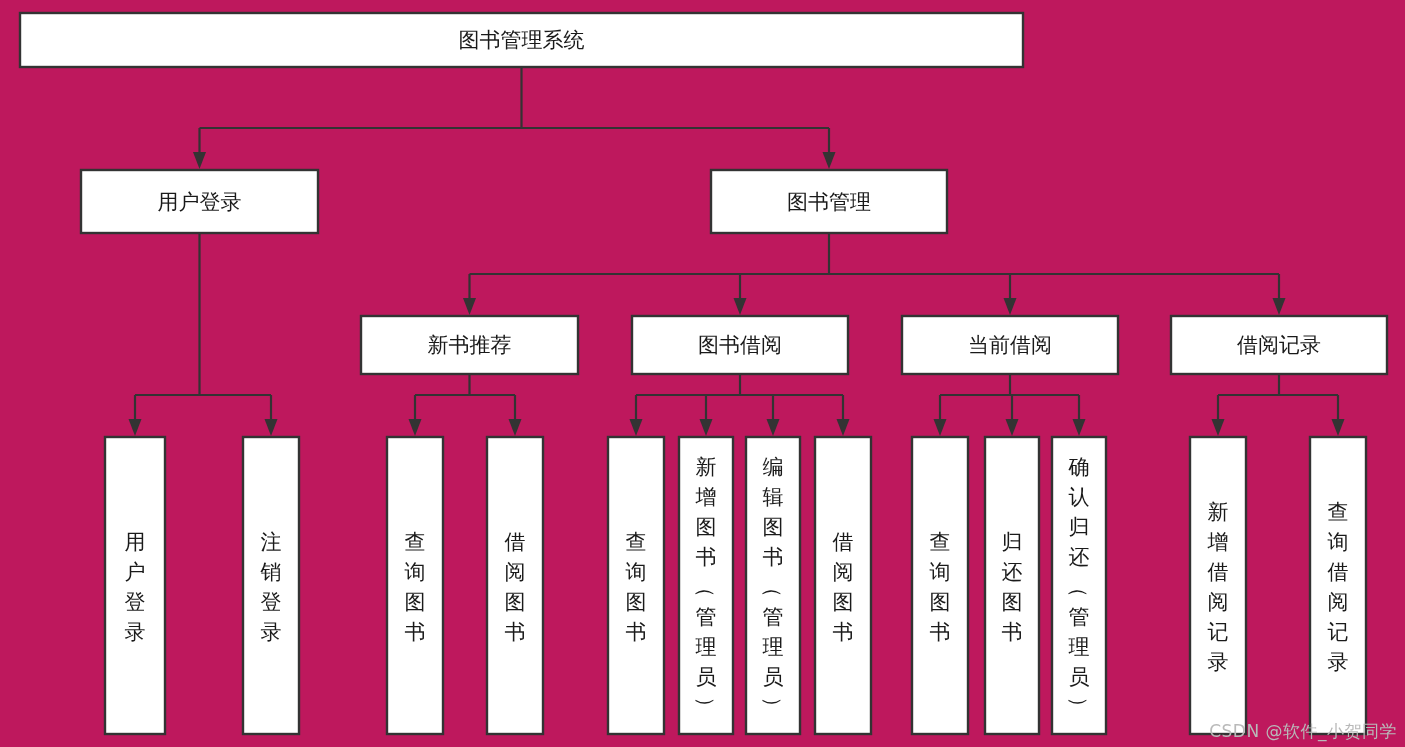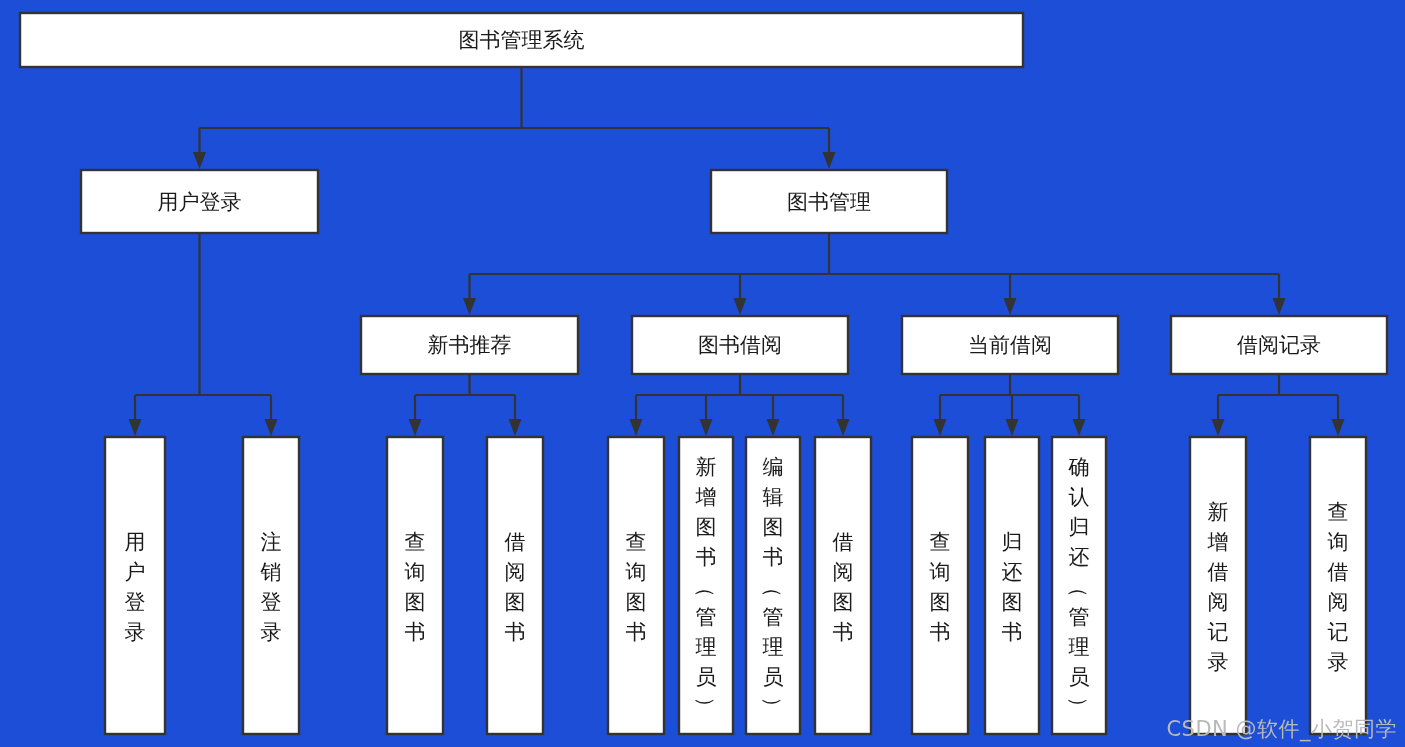--- a/index.html
+++ b/index.html
@@ -11,21 +11,21 @@
     width: 1405px;
     height: 747px;
     font-family: "DejaVu Sans", "Liberation Sans", sans-serif;
     overflow: hidden;
     position: relative;
   }
   #diagram-root {
     position: relative;
     width: 1405px;
     height: 747px;
-    background: #1d4ed8;
+    background: #be185d;
   }
   svg#flow {
     position: absolute;
     left: 0;
     top: 0;
     width: 1405px;
     height: 747px;
     display: block;
   }
   .node-rect {
@@ -53,21 +53,21 @@
     font-family: "DejaVu Sans", "Liberation Sans", sans-serif;
     font-size: 21px;
     fill: #1a1a1a;
     text-anchor: middle;
   }
   .watermark {
     position: absolute;
     right: 8px;
     bottom: 4px;
     font-family: "DejaVu Sans", "Liberation Sans", sans-serif;
-    font-size: 21px;
+    font-size: 17px;
     color: #b9b9b9;
     white-space: nowrap;
     letter-spacing: 0.5px;
     user-select: none;
   }
 </style>
 </head>
 <body>
 
 <div id="diagram-root">

